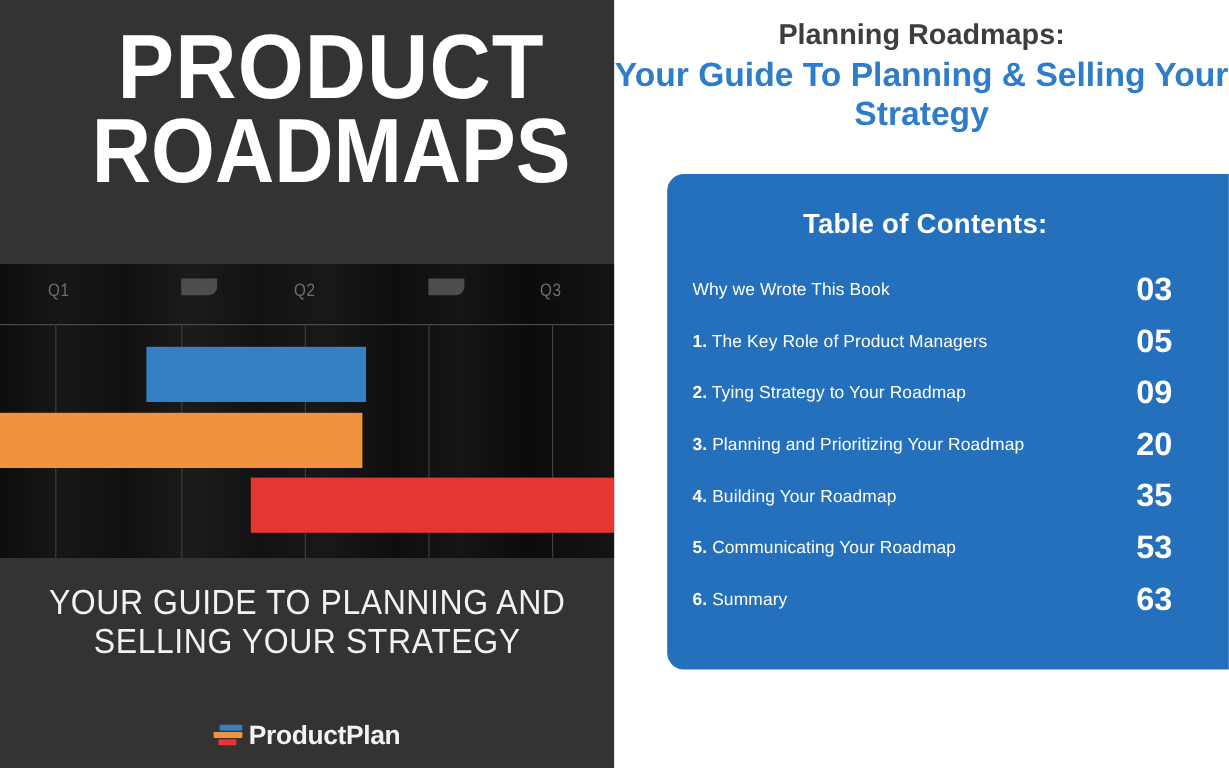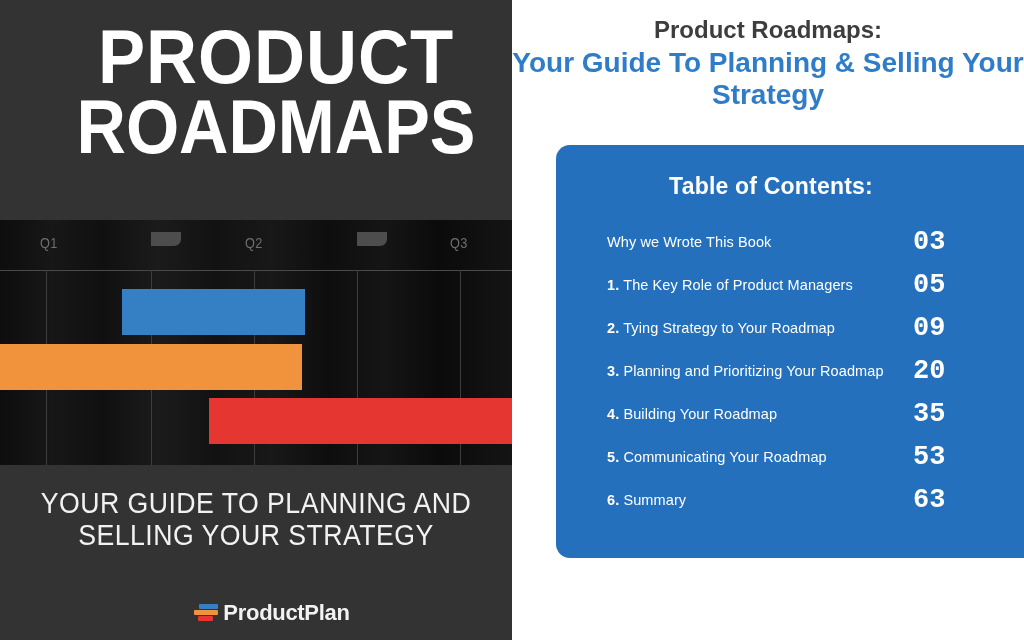--- a/index.html
+++ b/index.html
@@ -157,21 +157,21 @@
     font-family: "Liberation Sans Narrow", "Liberation Sans", sans-serif;
     font-weight: 400;
     font-size: 29px;
     line-height: 1.12;
     letter-spacing: 0.5px;
     transform: scaleX(0.92);
   }
   .logo {
     position: absolute;
     top: 600px;
-    left: 16px;
+    left: 0;
     width: 512px;
     display: flex;
     align-items: center;
     justify-content: center;
     gap: 5px;
   }
   .logo-mark {
     position: relative;
     width: 24px;
     height: 20px;
@@ -260,30 +260,29 @@
     align-items: center;
   }
   .toc-text {
     flex: 1;
     color: #ffffff;
     font-family: "Liberation Sans Narrow", "Liberation Sans", sans-serif;
     font-weight: 400;
     font-size: 14.5px;
     letter-spacing: 0.1px;
     white-space: nowrap;
-    margin-left: 30px;
   }
   .toc-num-prefix {
     font-weight: 700;
   }
   .toc-page {
     width: 64px;
-    text-align: left;
+    text-align: right;
     color: #ffffff;
-    font-family: Liberation Mono, monospace;
+    font-family: Liberation Sans, sans-serif;
     font-weight: 700;
     font-size: 27px;
     letter-spacing: 0px;
   }
 </style>
 </head>
 <body>
 
 <div class="page">
 
@@ -328,21 +327,21 @@
           <i class="b2"></i>
           <i class="b3"></i>
       </span>
       <span class="logo-text">ProductPlan</span>
     </div>
 
   </div>
 
   <div class="right">
 
-    <div class="doc-title">Product Roadmaps:</div>
+    <div class="doc-title">Planning Roadmaps:</div>
     <div class="doc-subtitle">Your Guide To Planning &amp; Selling Your Strategy</div>
 
     <div class="toc-panel">
       <div class="toc-heading">Table of Contents:</div>
       <div class="toc-list" id="toc-list">
           <div class="toc-row">
             <div class="toc-text"><span>Why we Wrote This Book</span></div>
             <div class="toc-page">03</div>
           </div>
           <div class="toc-row">

